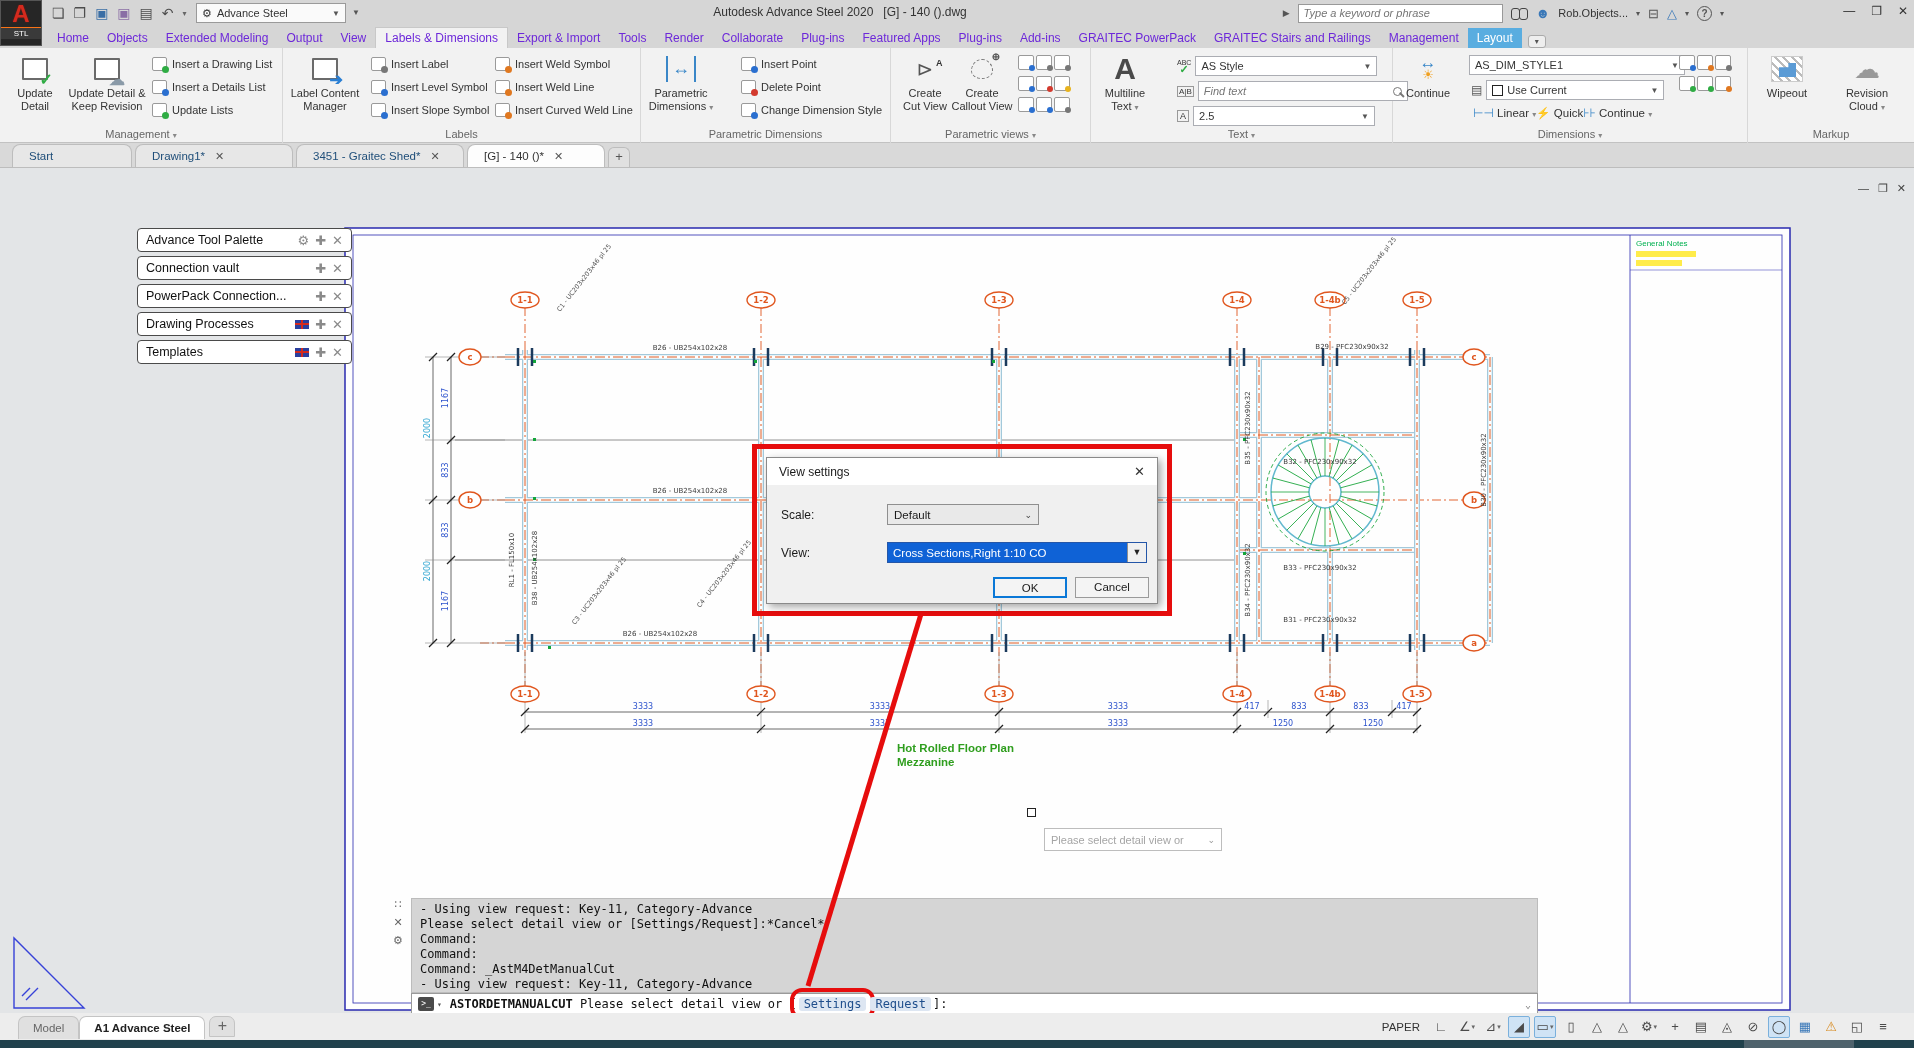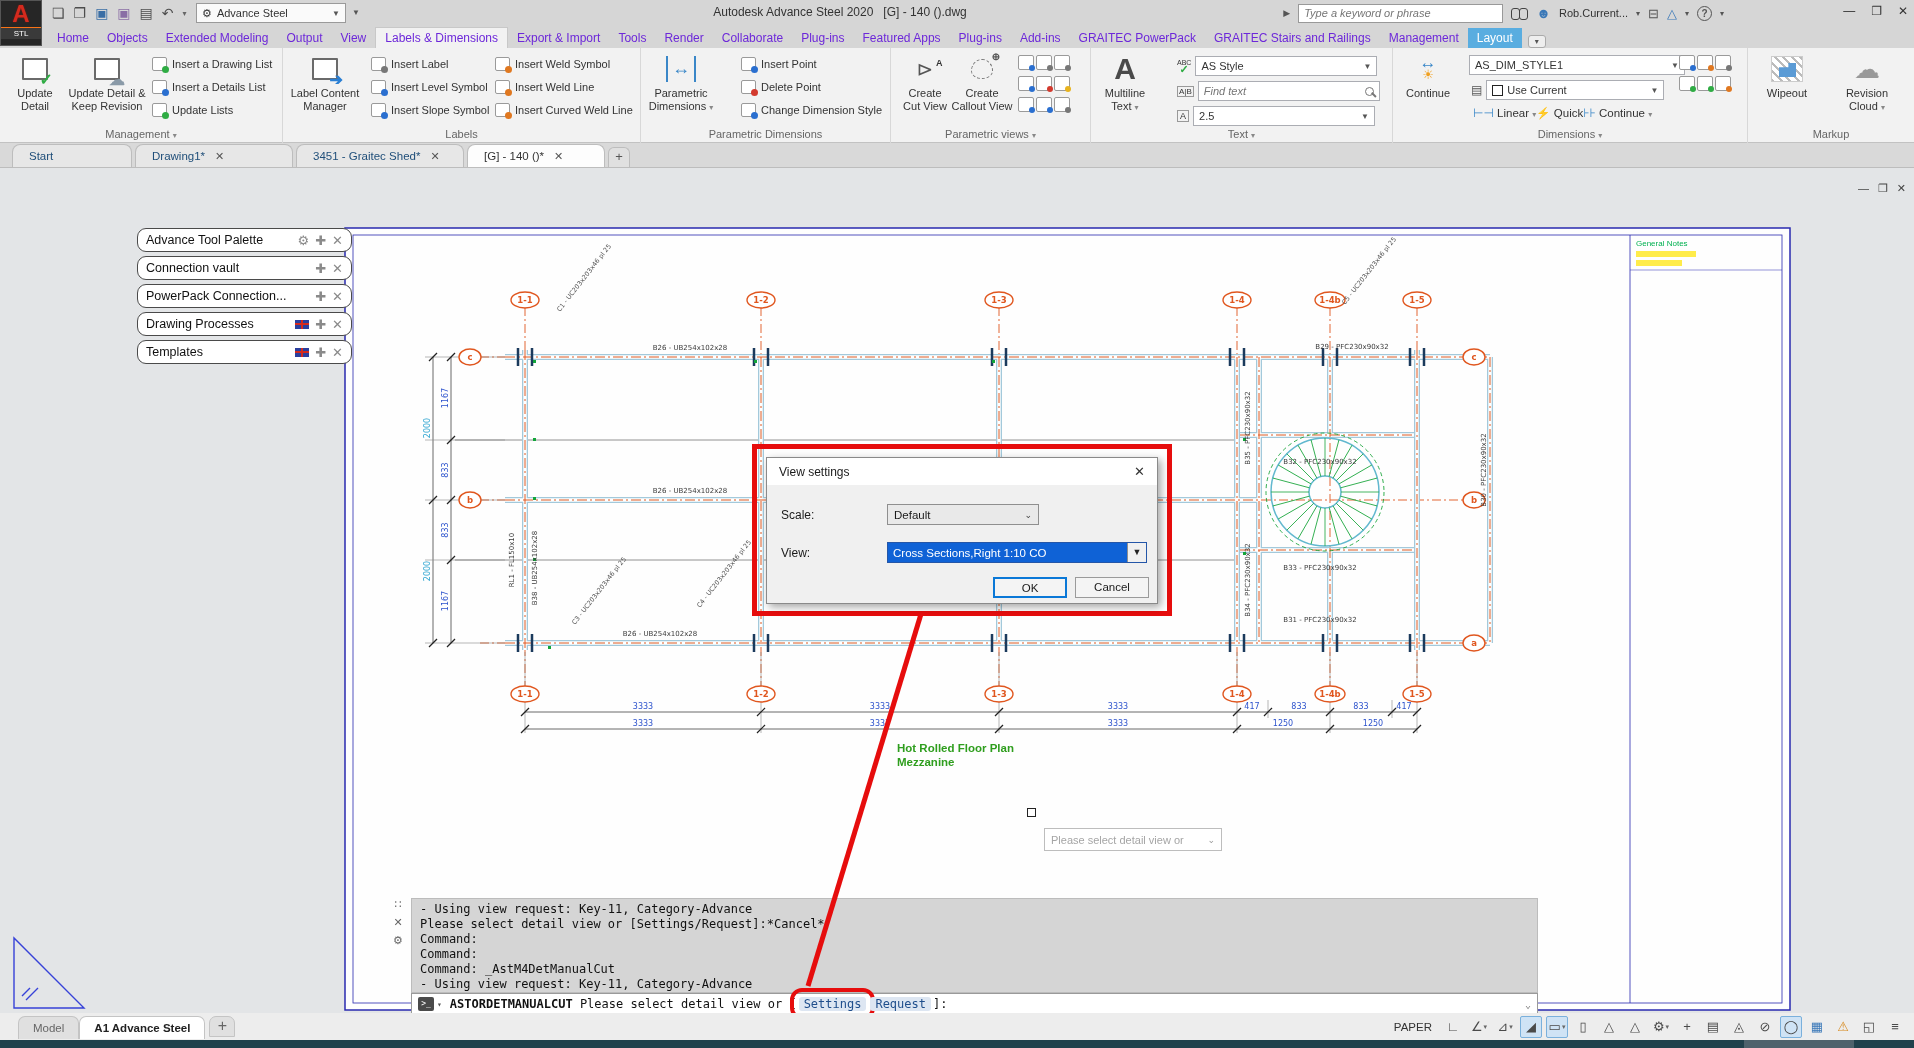--- a/index.html
+++ b/index.html
@@ -82,21 +82,21 @@
   .ftab .x{color:#555;font-size:11px}
   .ftab.active{background:#fdfdfd;color:#333}
   .ftab-add{width:22px;height:20px;border-radius:6px 6px 0 0;background:#e0e0e0;border:1px solid #bdbdbd;border-bottom:none;text-align:center;font-size:13px;color:#555;line-height:18px;cursor:pointer}
 
   
   #canvasbg{position:absolute;left:0;top:168px;width:1914px;height:845px;background:#e3e5e7;z-index:1}
   #cadsvg{position:absolute;left:0;top:0;width:1914px;height:1048px;z-index:2;pointer-events:none}
   #canvaswin{position:absolute;right:8px;top:182px;display:flex;gap:9px;font-size:11px;color:#444;z-index:6}
 
   
-  .palette{position:absolute;left:137px;width:215px;height:24px;background:#fff;border:1.6px solid #4a4a4a;border-radius:9px;display:flex;align-items:center;padding:0 8px;font-size:12.5px;color:#111;z-index:10;cursor:pointer}
+  .palette{position:absolute;left:137px;width:215px;height:24px;background:#fff;border:1.6px solid #4a4a4a;border-radius:4px;display:flex;align-items:center;padding:0 8px;font-size:12.5px;color:#111;z-index:10;cursor:pointer}
   .palette .sp{margin-left:auto;display:flex;align-items:center;gap:6px}
   .pico{color:#8a8a8a;font-size:13px;line-height:13px}
   .ukflag{width:14px;height:9px;background:linear-gradient(#2b3f9e,#2b3f9e);position:relative;display:inline-block}
   .ukflag::before{content:"";position:absolute;left:0;top:3.2px;width:14px;height:2.6px;background:#d42a1e}
   .ukflag::after{content:"";position:absolute;left:5.7px;top:0;width:2.6px;height:9px;background:#d42a1e}
 
   
   #dlg-red{position:absolute;left:752px;top:444px;width:420px;height:172px;border:5px solid #e60d0d;z-index:30}
   #dialog{position:absolute;left:766px;top:457px;width:392px;height:147px;background:#f0f0f0;border:1px solid #8a8a8a;box-shadow:3px 3px 8px rgba(0,0,0,.35);z-index:31;font-size:12px;color:#1a1a1a}
   #dlg-title{height:27px;background:#fff;display:flex;align-items:center;padding:0 12px}
@@ -127,21 +127,21 @@
   #dyninput{position:absolute;left:1044px;top:828px;width:178px;height:23px;background:#fff;border:1px solid #bdbdbd;z-index:5;display:flex;align-items:center;padding:0 6px;font-size:11px;color:#a5a5a5}
   #dyninput .dd{margin-left:auto;color:#999;font-size:9px}
   #pickbox{position:absolute;left:1027px;top:808px;width:9px;height:9px;border:1.4px solid #222;z-index:5;background:transparent}
 
   
   #layoutbar{position:absolute;left:0;top:1013px;width:1914px;height:27px;background:#ededed;z-index:40;display:flex;align-items:center}
   .ltab{height:23px;margin-top:2px;display:flex;align-items:center;padding:0 14px;font-size:11.5px;color:#666;background:#e0e0e0;border:1px solid #c4c4c4;border-bottom:none;border-radius:7px 7px 0 0;cursor:pointer}
   .ltab.active{background:#fff;color:#222;font-weight:bold}
   .ltab-add{width:26px;height:21px;margin:2px 0 0 4px;background:#e0e0e0;border:1px solid #c4c4c4;border-radius:7px 7px 0 0;text-align:center;color:#666;cursor:pointer}
   #ltleft{display:flex;margin-left:18px}
-  #sbright{margin-left:auto;display:flex;align-items:center;gap:4px;padding-right:8px}
+  #sbright{margin-left:auto;display:flex;align-items:center;gap:4px;padding-right:20px}
   #sb-paper{font-size:11.5px;color:#333;margin-right:6px}
   .sbi{min-width:22px;height:22px;display:flex;align-items:center;justify-content:center;font-size:13px;color:#4a4a4a;cursor:pointer;border-radius:2px;gap:1px}
   .sbi .dd{font-size:7px;color:#666}
   .sbi.active{background:#cfe3f5;border:1px solid #7ab0dc}
   #darkbar{position:absolute;left:0;top:1040px;width:1914px;height:8px;background:#20414c;z-index:40}
   #darkbar i{position:absolute;right:60px;top:0;width:110px;height:8px;background:#4e626c}
 </style>
 </head>
 <body>
 
@@ -453,21 +453,21 @@
       <span>Advance Steel</span>
       <span class="dd">▼</span>
     </div>
     <span id="qatmore">▼</span>
     <div id="apptitle">Autodesk Advance Steel 2020   [G] - 140 ().dwg</div>
     <div id="infocenter">
       <span id="ic-expand">▶</span>
       <input id="searchbox" placeholder="Type a keyword or phrase" style="">
       <span class="binoc"></span>
       <span class="person">☻</span>
-      <span class="ictext">Rob.Current...</span>
+      <span class="ictext">Rob.Objects...</span>
       <span class="dd" style="font-size:8px;color:#555">▾</span>
       <span class="icg">⊟</span>
       <span class="icg" style="color:#3a78b8">△</span>
       <span class="dd" style="font-size:8px;color:#555">▾</span>
       <span class="helpc">?</span>
       <span class="dd" style="font-size:8px;color:#555">▾</span>
     </div>
     <div id="winbtns">
       <span>—</span>
       <span>❐</span>
@@ -646,21 +646,21 @@
       </div>
       <div class="abs minilbl" style="left:86px;top:8px">
         <span class="abcck">ABC<b>✓</b></span>
         <div class="combo" style="width:182px">
             <span>AS Style</span>
             <span class="dd">▼</span>
           </div>
       </div>
       <div class="abs minilbl" style="left:86px;top:33px">
         <span style="font-size:8px;color:#333;border:1px solid #999;padding:0 1px">A|B</span>
-        <div class="combo" style="width:182px">
+        <div class="combo" style="width:210px">
           <input style="border: none; outline: none; width: 140px; font-style: italic; font-size: 11px; color: rgb(136, 136, 136); font-family: &quot;Liberation Sans&quot;, sans-serif;" placeholder="Find text">
           <span class="mag" style="margin-left:auto"></span>
         </div>
       </div>
       <div class="abs minilbl" style="left:86px;top:58px">
         <span style="font-size:9px;color:#333;border:1px solid #999;padding:0 2px">A</span>
         <div class="combo" style="width:182px">
             <span>2.5</span>
             <span class="dd">▼</span>
           </div>

